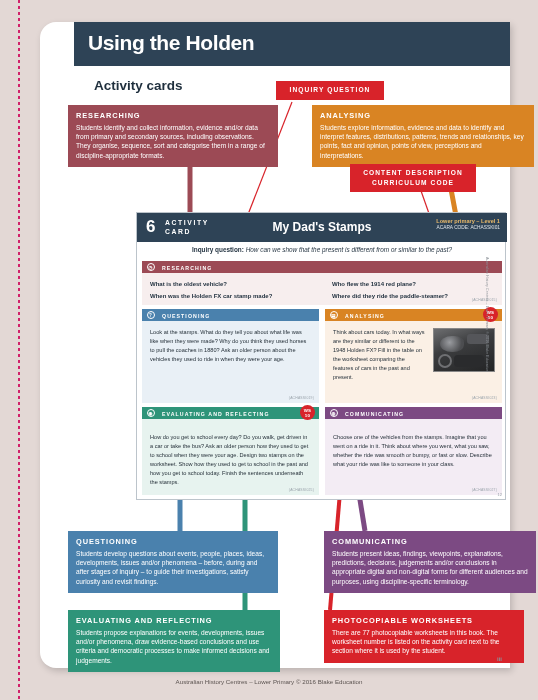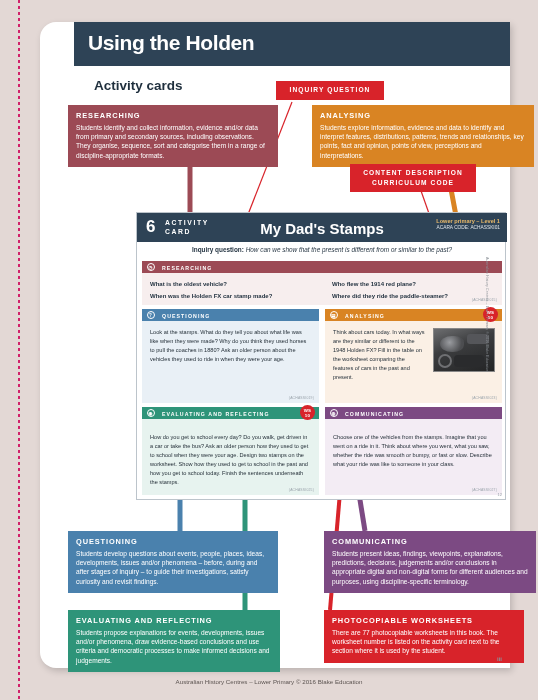--- a/index.html
+++ b/index.html
@@ -89,21 +89,21 @@
     position: absolute; left: 9px; top: 4px;
     font-size: 17px; font-weight: bold; color: #ffffff;
   }
   .acard-kind {
     position: absolute; left: 28px; top: 5px;
     font-size: 6.8px; font-weight: bold; letter-spacing: 1.6px;
     line-height: 1.35; color: #ffffff;
   }
   .acard-title {
     position: absolute; left: 0; top: 7px; width: 370px;
-    text-align: center; font-size: 15px; font-weight: bold; color: #ffffff;
+    text-align: center; font-size: 12px; font-weight: bold; color: #ffffff;
   }
   .acard-level {
     position: absolute; right: 7px; top: 5px; text-align: right;
   }
   .acard-level .lv { font-size: 5.6px; font-weight: bold; color: #e8b96a; display:block; }
   .acard-level .ac { font-size: 4.8px; color: #dfe4e9; display:block; margin-top:1px; }
 
   .inq {
     position: absolute; left: 0; top: 33px; width: 370px;
     text-align: center; font-size: 6.4px; color: #1f2f3d;

